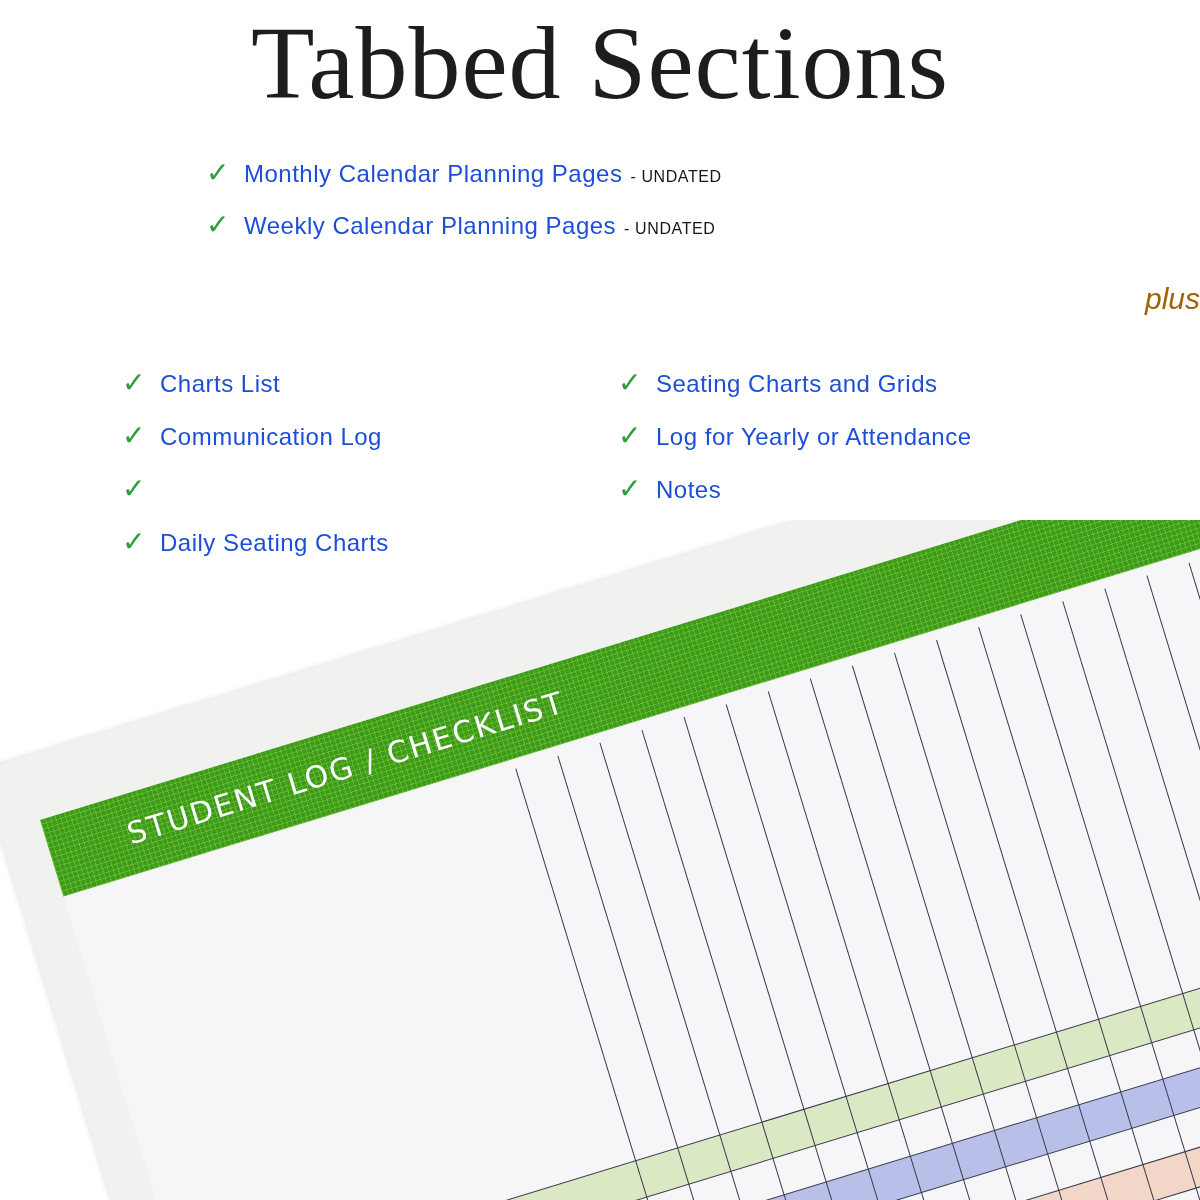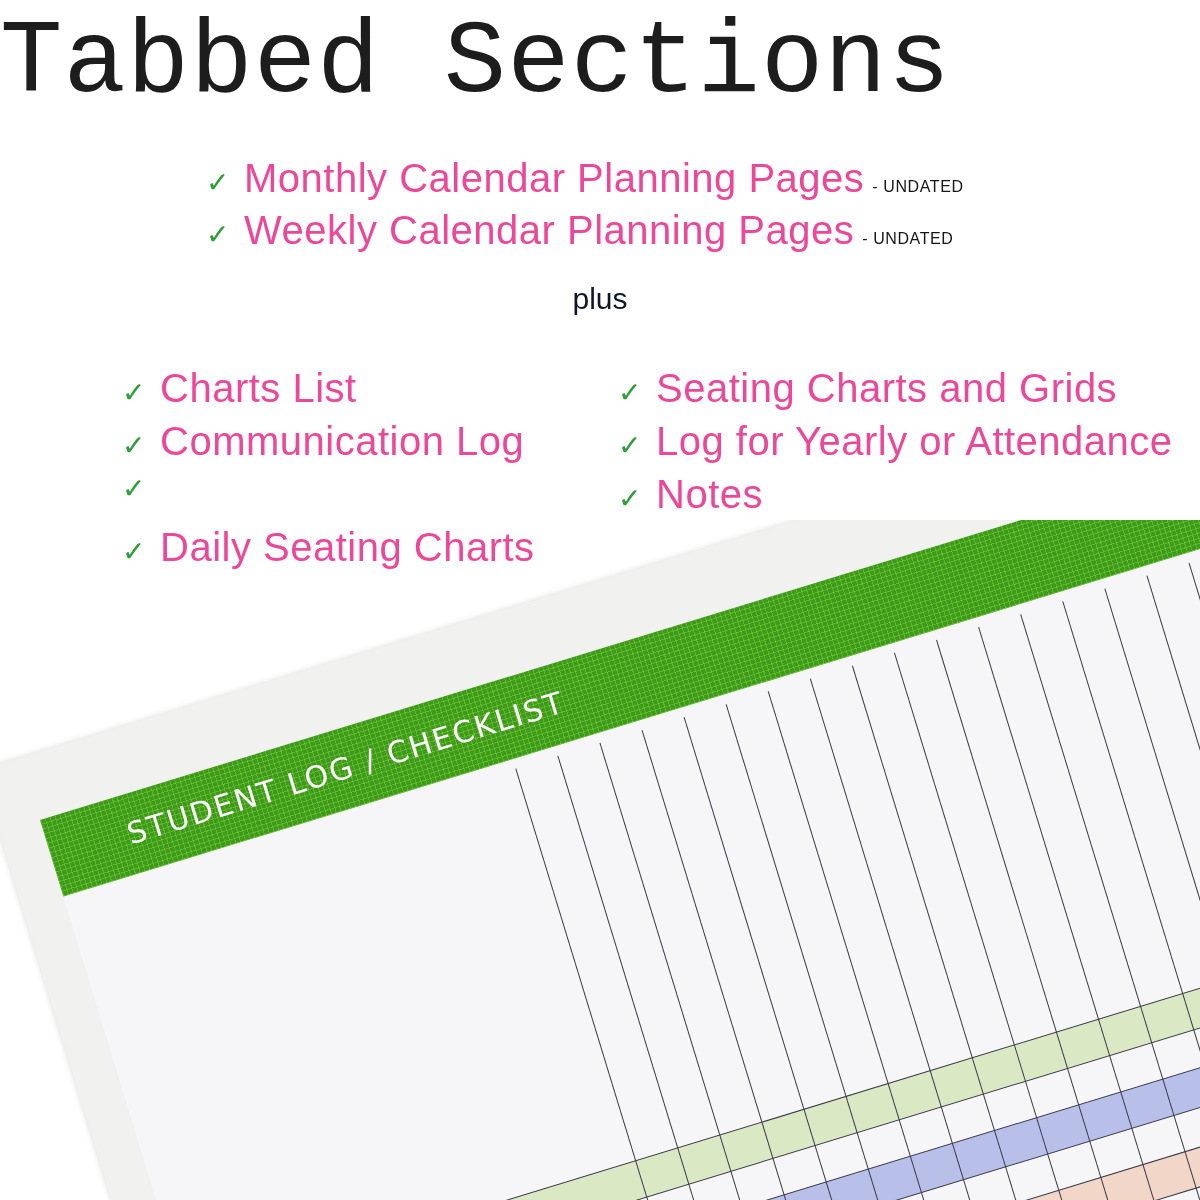--- a/index.html
+++ b/index.html
@@ -4,32 +4,33 @@
   <style>
     html, body { margin: 0; padding: 0; }
     body {
       width: 1200px; height: 1200px; overflow: hidden; position: relative;
       background: #ffffff;
       font-family: "Liberation Sans", sans-serif;
       color: #1a1a1a;
     }
     .title {
       position: absolute; left: 0; right: 0; top: 6px;
-      font-family: Liberation Mono, monospace;
+      text-align: center;
+      font-family: Liberation Serif, serif;
       font-size: 104px; font-weight: normal; letter-spacing: 1px;
       color: #1d1d1d; line-height: 1.1;
     }
     .top-list { position: absolute; left: 206px; top: 156px; }
     .top-item { height: 52px; display: flex; align-items: baseline; white-space: nowrap; }
     .check { color: #2e9e3a; font-size: 28px; margin-right: 12px; display: inline-block; width: 26px; }
-    .item-text { font-size: 40px; letter-spacing: 0.5px; color: #ec4899; }
+    .item-text { font-size: 24px; letter-spacing: 0.5px; color: #1d4ed8; }
     .item-suffix { font-size: 16px; letter-spacing: 0.6px; margin-left: 8px; color: #161616; }
     .plus {
-      position: absolute; left: 0; right: 0; top: 282px; text-align: center;
-      font-size: 30px; color: #0f172a;
+      position: absolute; left: 0; right: 0; top: 282px; text-align: right;
+      font-style: italic; font-size: 30px; color: #a16207;
     }
     .col { position: absolute; top: 366px; }
     .col-left { left: 122px; }
     .col-right { left: 618px; }
     .col .row { height: 53px; display: flex; align-items: baseline; white-space: nowrap; }
 
     
     .photo { position: absolute; left: 0; top: 520px; width: 1200px; height: 680px; overflow: hidden; }
     .page-stack {
       position: absolute; left: -20px; top: 250px; width: 1400px; height: 900px;

